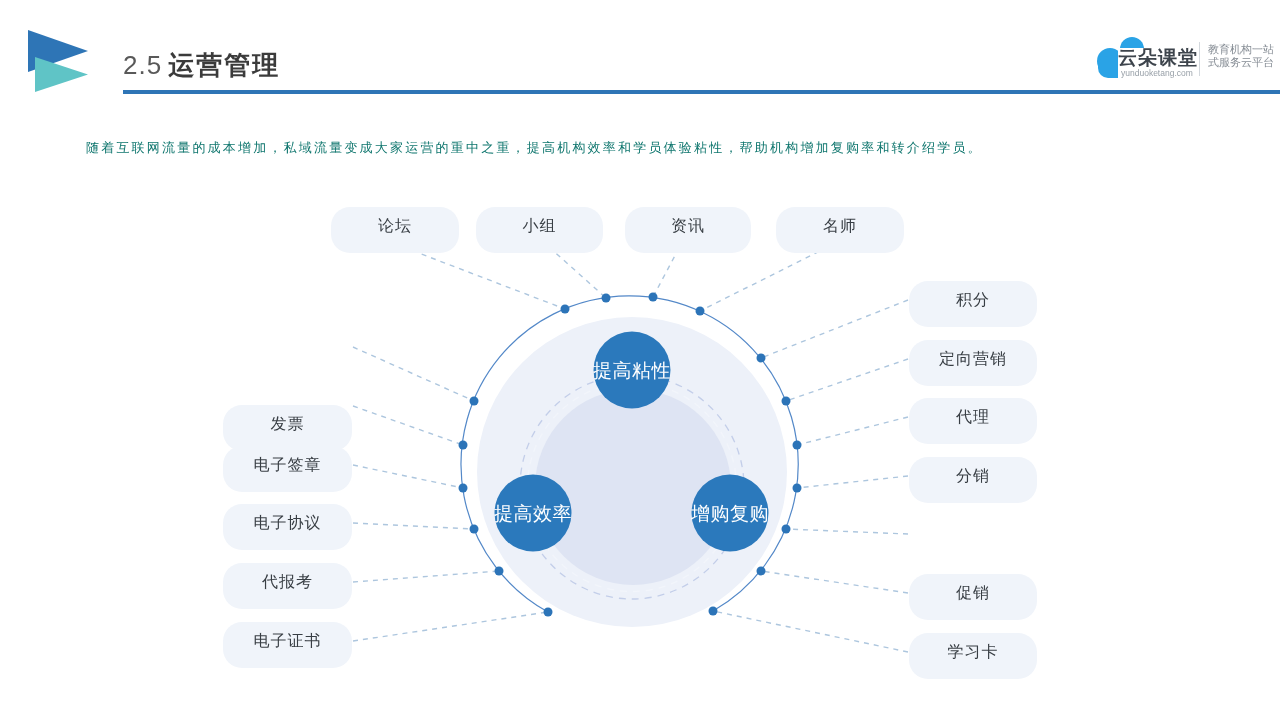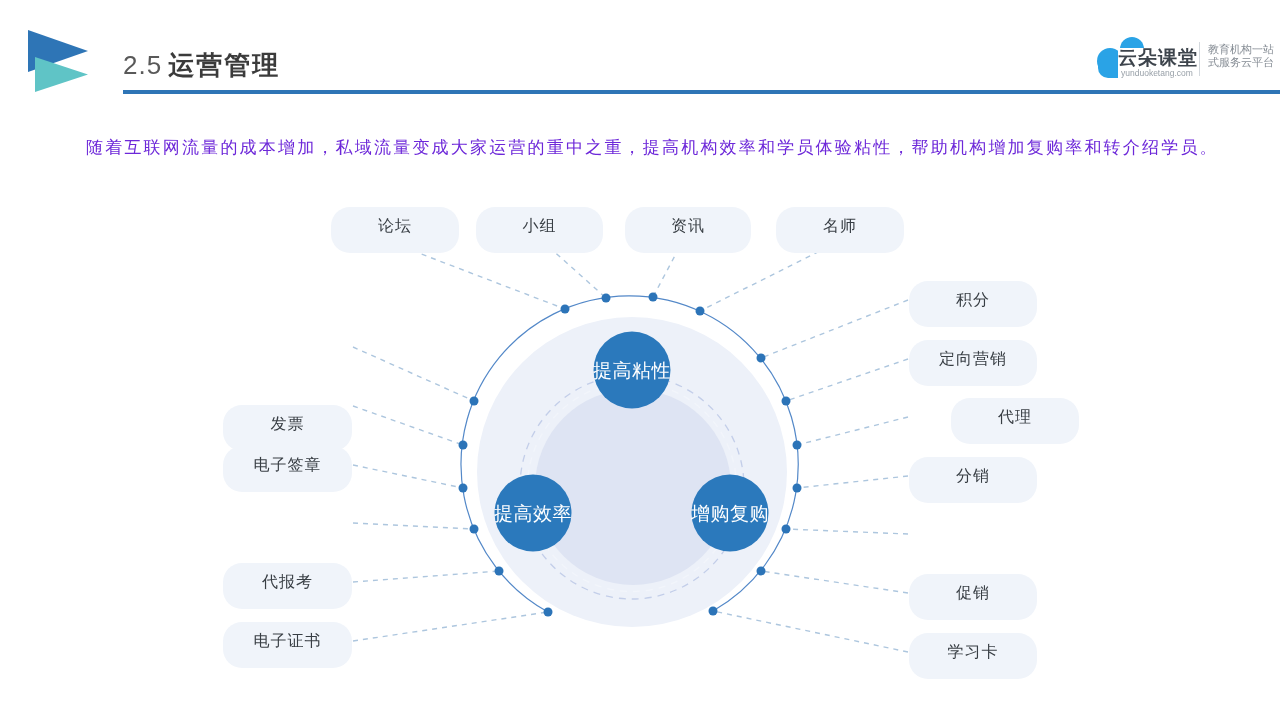--- a/index.html
+++ b/index.html
@@ -15,21 +15,21 @@
   .title-rule { position:absolute; left:123px; top:90px; width:1157px; height:4px; background:#2e75b6; }
   
   .brand { position:absolute; left:1094px; top:34px; width:186px; height:50px; }
   .brand-cloud { position:absolute; left:0; top:0; }
   .brand-name { position:absolute; left:24px; top:11px; font-size:19px; font-weight:700; color:#3d444c; letter-spacing:1px; }
   .brand-domain { position:absolute; left:27px; top:34px; font-size:8.5px; color:#98a0a8; }
   .brand-divider { position:absolute; left:105px; top:8px; width:1px; height:34px; background:#d3d8dd; }
   .brand-tagline { position:absolute; left:114px; top:9px; font-size:11px; color:#858c94; line-height:13px; }
   
   .intro { position:absolute; left:86px; top:129px; width:1148px;
-           font-size:17px; color:#6d28d9; letter-spacing:2.2px; line-height:37px; }
+           font-size:13px; color:#0f766e; letter-spacing:2.2px; line-height:37px; }
   
   .diagram-svg { position:absolute; left:0; top:0; width:1280px; height:720px; }
   .pill { position:absolute; height:46px; line-height:38px; border-radius:19px;
           background:#f0f4fa; text-align:center; font-size:16px; color:#383e44;
           letter-spacing:1px; }
   .bubble-label { fill:#ffffff; font-size:19px; letter-spacing:0.5px; text-anchor:middle;
                   font-family:"Liberation Sans", sans-serif; }
 </style>
 </head>
 <body>
@@ -126,23 +126,24 @@
     </g>
   </svg>
 
   <div class="pill" style="left:331px; top:207px; width:128px;">论坛</div>
   <div class="pill" style="left:476px; top:207px; width:127px;">小组</div>
   <div class="pill" style="left:625px; top:207px; width:126px;">资讯</div>
   <div class="pill" style="left:776px; top:207px; width:128px;">名师</div>
 
   <div class="pill" style="left:223px; top:405px; width:129px;">发票</div>
   <div class="pill" style="left:223px; top:446px; width:129px;">电子签章</div>
+  <div class="pill" style="left:223px; top:504px; width:129px;">电子协议</div>
   <div class="pill" style="left:223px; top:563px; width:129px;">代报考</div>
   <div class="pill" style="left:223px; top:622px; width:129px;">电子证书</div>
 
   <div class="pill" style="left:909px; top:281px; width:128px;">积分</div>
   <div class="pill" style="left:909px; top:340px; width:128px;">定向营销</div>
-  <div class="pill" style="left:951px; top:398px; width:128px;">代理</div>
+  <div class="pill" style="left:909px; top:398px; width:128px;">代理</div>
   <div class="pill" style="left:909px; top:457px; width:128px;">分销</div>
   <div class="pill" style="left:909px; top:574px; width:128px;">促销</div>
   <div class="pill" style="left:909px; top:633px; width:128px;">学习卡</div>
 
 </div>
 
 </body></html>

